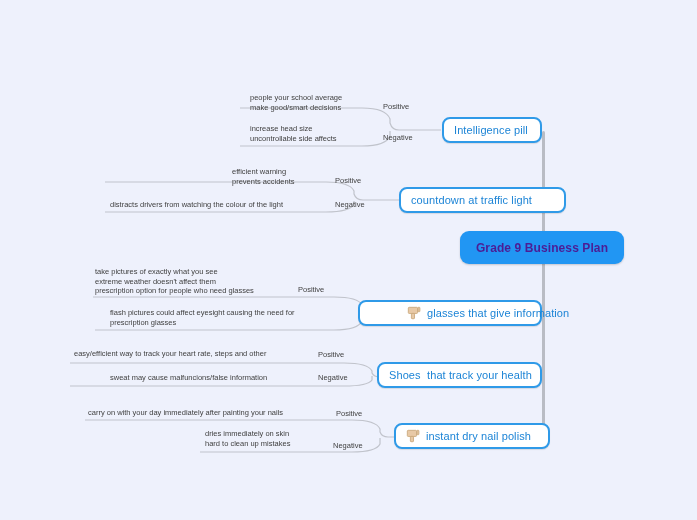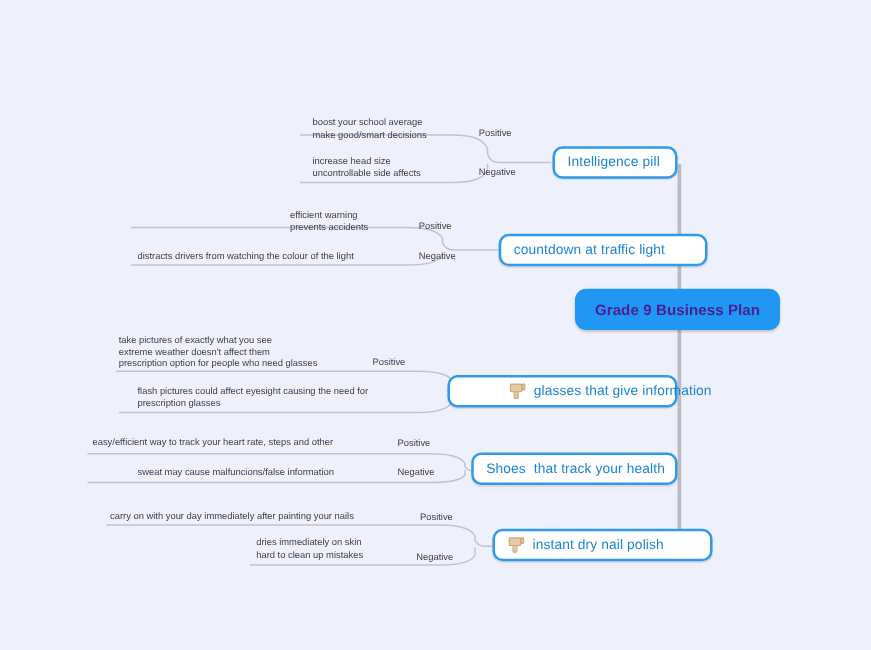--- a/index.html
+++ b/index.html
@@ -132,21 +132,21 @@
 
     <path d="M70,363 L344,363 Q368,363 372,371 L372,373 Q374,377 380,377 L377,377"></path>
     <path d="M70,386 L344,386 Q368,386 372,380 L372,376"></path>
 
     <path d="M85,420 L352,420 Q376,420 380,429 L380,432 Q382,437 388,437 L394,437"></path>
     <path d="M200,452 L352,452 Q376,452 380,444 L380,438"></path>
   </svg>
 
   <div class="sub-group" style="left:250px; top:93px;">
     <div class="sub-lines">
-      <div>boost your school average</div>
+      <div>people your school average</div>
       <div>make good/smart decisions</div>
     </div>
   </div>
   <div class="polarity" style="left:383px; top:102px;">Positive</div>
 
   <div class="sub-group" style="left:250px; top:124px;">
     <div class="sub-lines">
       <div>increase head size</div>
       <div>uncontrollable side affects</div>
     </div>
@@ -227,21 +227,21 @@
   <div class="polarity" style="left:336px; top:409px;">Positive</div>
 
   <div class="sub-group" style="left:205px; top:429px;">
     <div class="sub-lines">
       <div>dries immediately on skin</div>
       <div>hard to clean up mistakes</div>
     </div>
   </div>
   <div class="polarity" style="left:333px; top:441px;">Negative</div>
 
-  <div class="topic-box" style="left:394px; top:423px; width:176px;">
+  <div class="topic-box" style="left:394px; top:423px; width:156px;">
     <svg class="thumb-icon" viewBox="0 0 16 16">
       <rect x="1.5" y="1.5" width="10.5" height="7" rx="1" fill="#e8c9a6" stroke="#c9a87c" stroke-width="1"></rect>
       <rect x="12.5" y="1.5" width="2.2" height="5" rx="0.6" fill="#e8c9a6" stroke="#c9a87c" stroke-width="1"></rect>
       <rect x="5" y="8.5" width="3.6" height="6" rx="0.8" fill="#e8c9a6" stroke="#c9a87c" stroke-width="1"></rect>
     </svg>
     <span class="topic-label">instant dry nail polish</span>
   </div>
 
   <div class="root-node">
     <span class="root-label">Grade 9 Business Plan</span>

